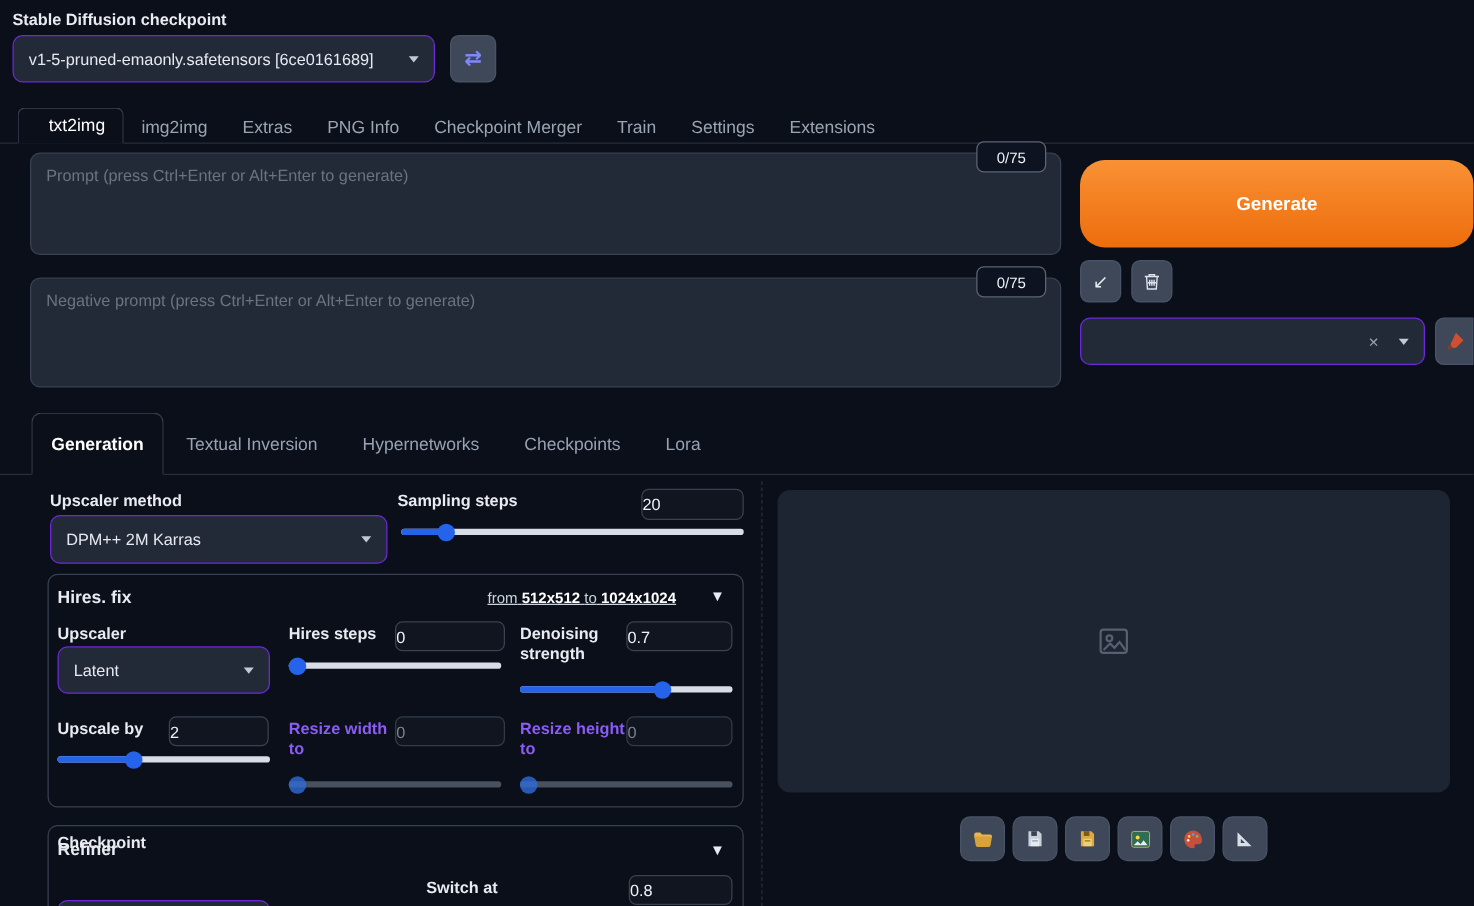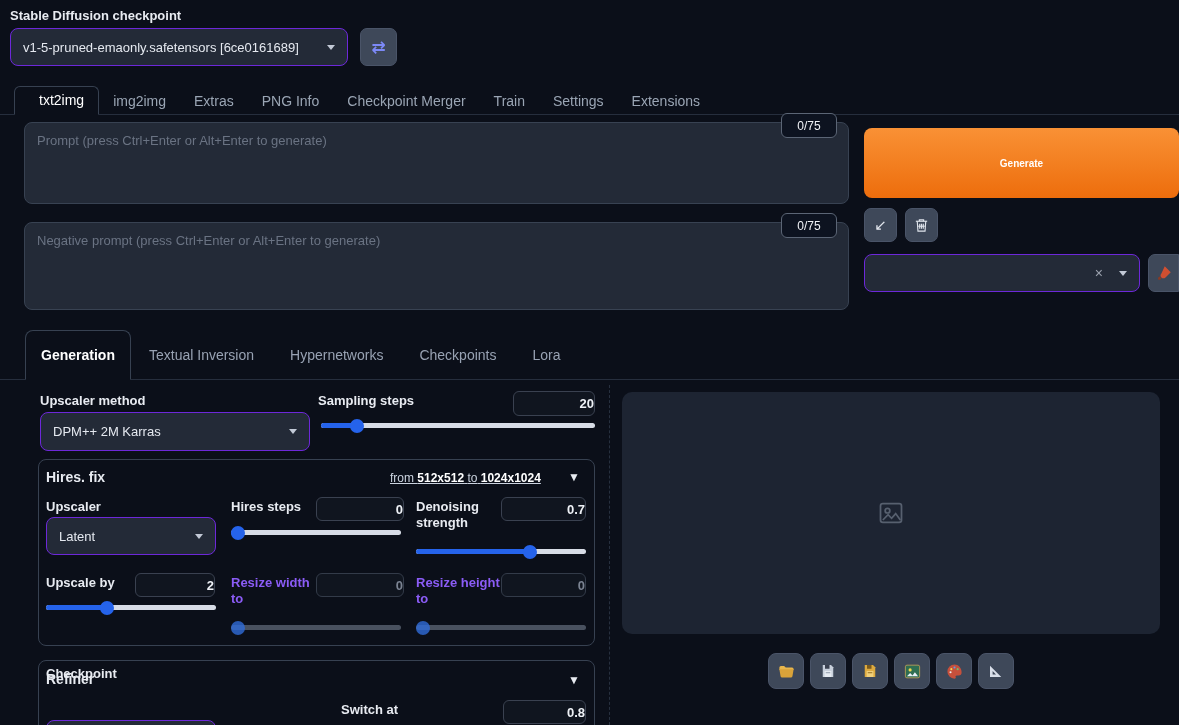--- a/index.html
+++ b/index.html
@@ -26,31 +26,31 @@
   .vline { position:absolute; width:0; border-left:1px dashed #27303f; }
 
   textarea.textbox { position:absolute; background:#232a37; border:1px solid #384252; border-radius:8px;
     color:#c5ccd8; font-size:13px; font-family:"Liberation Sans",sans-serif; padding:10px 12px;
     resize:none; outline:none; }
   textarea.textbox::placeholder { color:#6a7383; }
 
   .counter { position:absolute; width:56px; height:25px; background:#0d1320; border:1px solid #5b6575;
     border-radius:6px; color:#f0f2f6; font-size:12px; display:flex; align-items:center; justify-content:center; z-index:4; }
 
-  .generate { position:absolute; border:none; border-radius:8px; cursor:pointer;
-    background:linear-gradient(180deg,#f99135,#ed6d0c); color:#ffffff; font-size:10px; font-weight:bold;
+  .generate { position:absolute; border:none; border-radius:20px; cursor:pointer;
+    background:linear-gradient(180deg,#f99135,#ed6d0c); color:#ffffff; font-size:15px; font-weight:bold;
     font-family:"Liberation Sans",sans-serif; }
 
   .subtab { font-size:14px; color:#98a2b3; padding:0 18px; cursor:pointer; white-space:nowrap; }
   .subtab-active { position:absolute; display:flex; align-items:center; justify-content:center;
     background:#0b0f19; border:1px solid #374151; border-bottom:1px solid #0b0f19;
     border-radius:8px 8px 0 0; color:#ffffff; font-size:14px; font-weight:bold; z-index:3; cursor:pointer; }
 
   .num { position:absolute; background:#10151f; border:1px solid #3a4150; border-radius:6px;
-    color:#eef1f6; font-size:13px; text-align:right; outline:none; font-family:"Liberation Sans",sans-serif;font-weight:bold; }
+    color:#eef1f6; font-size:13px; text-align:left; outline:none; font-family:"Liberation Sans",sans-serif; }
   .num.dim { color:#7b8392; border-color:#333b49; }
 
   .slider { position:absolute; height:5px; border-radius:3px; background:#d7dce6; cursor:pointer; }
   .slider .fill { position:absolute; left:0; top:0; bottom:0; background:#2563eb; border-radius:3px; }
   .slider .thumb { position:absolute; top:50%; transform:translate(-50%,-50%); width:14px; height:14px;
     border-radius:50%; background:#2563eb; }
   .slider.disabled { background:#49515f; }
   .slider.disabled .thumb { background:#2f6bd8; opacity:.8; }
 
   .panel { position:absolute; border:1px solid #374151; border-radius:8px; background:transparent; }

